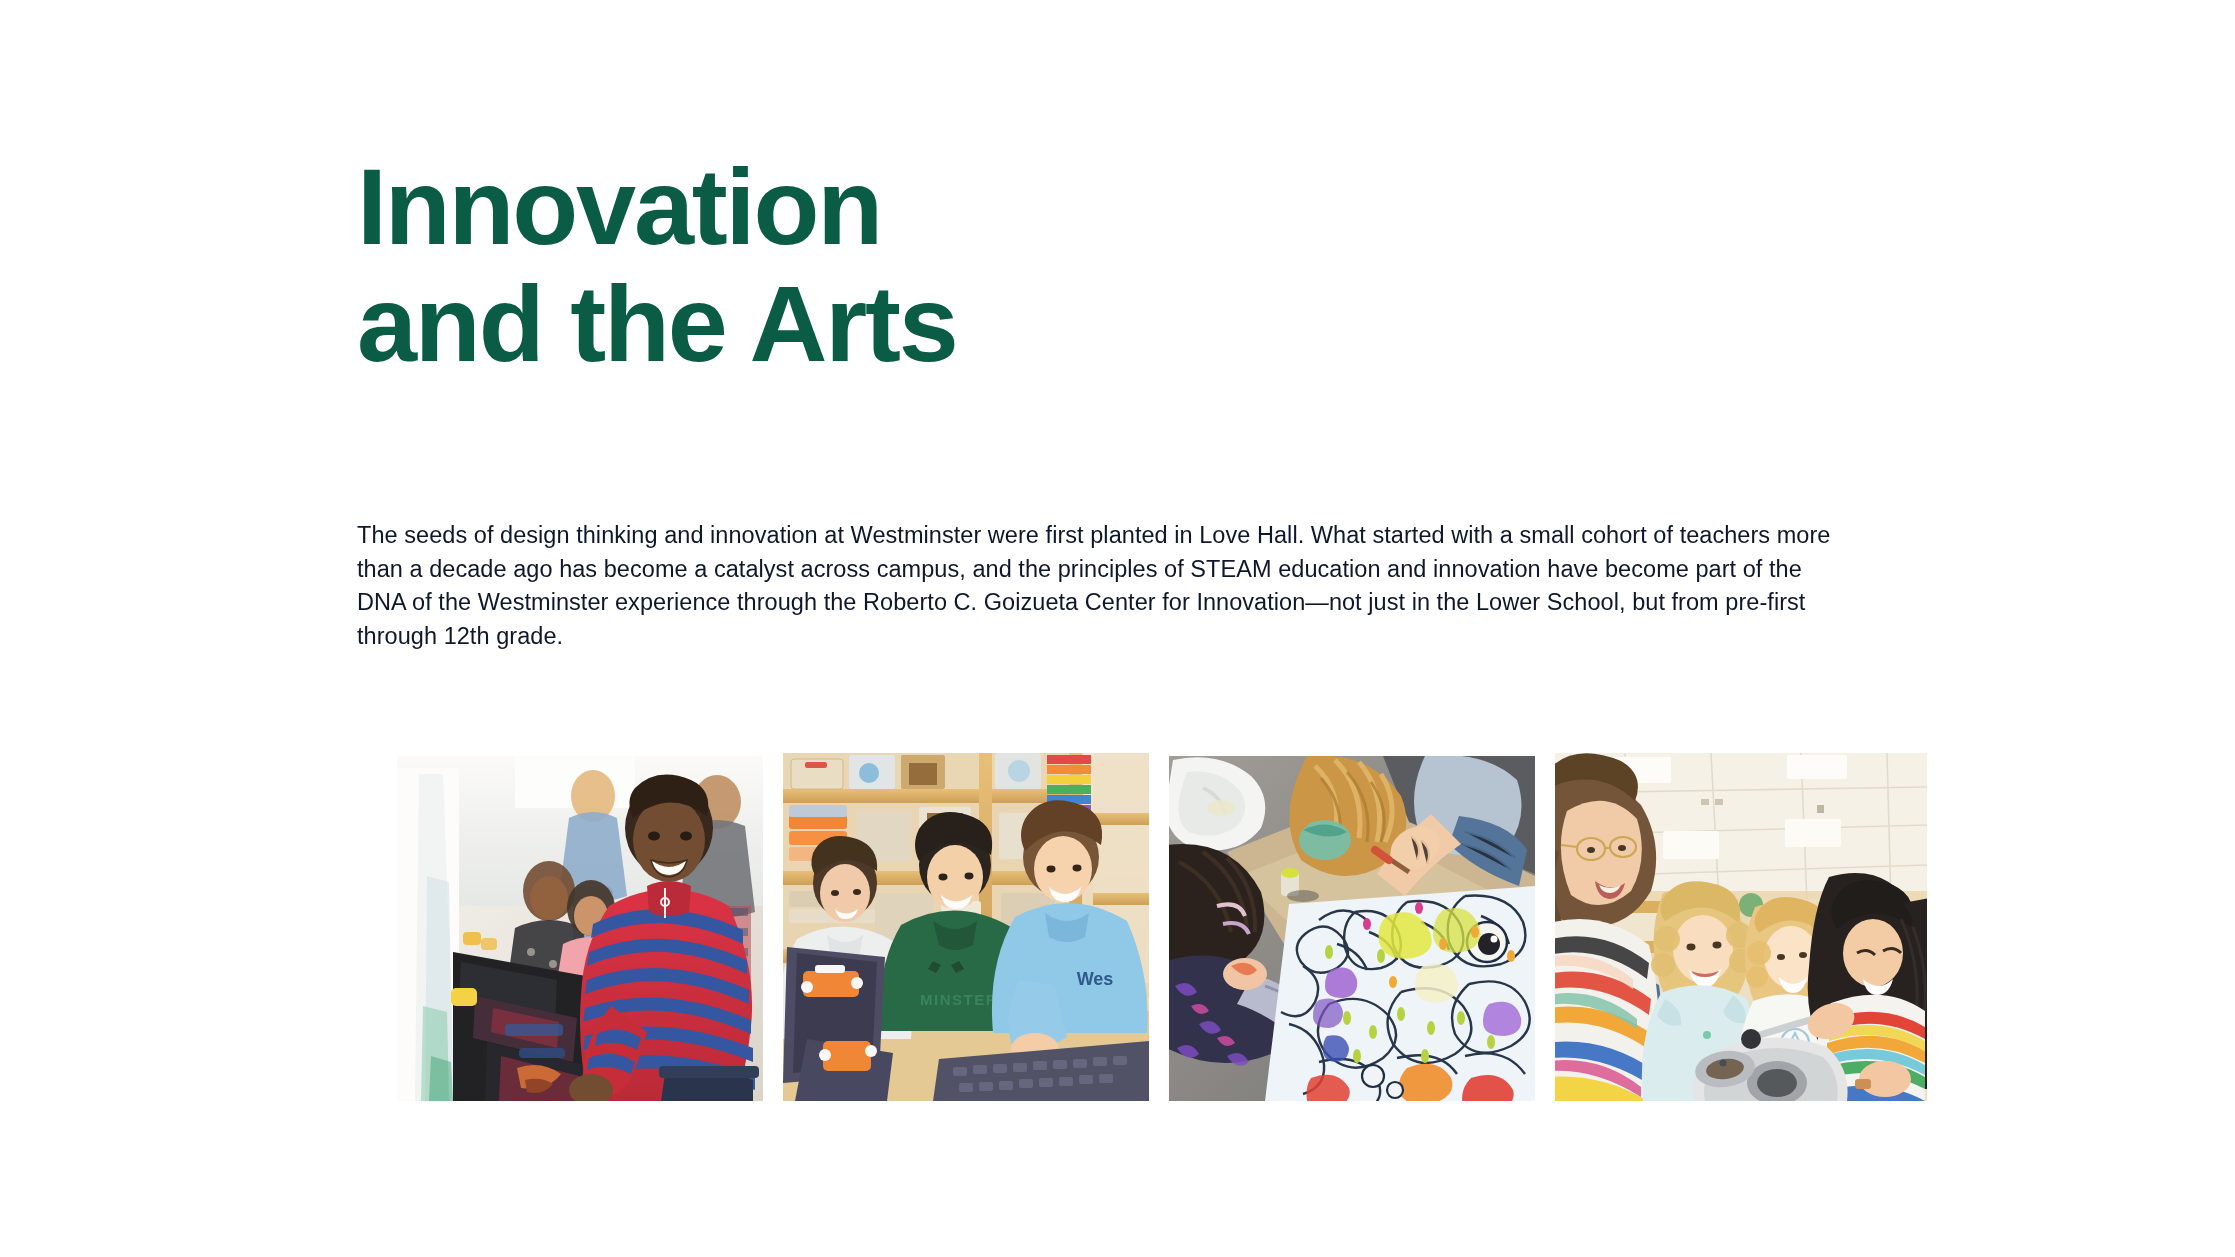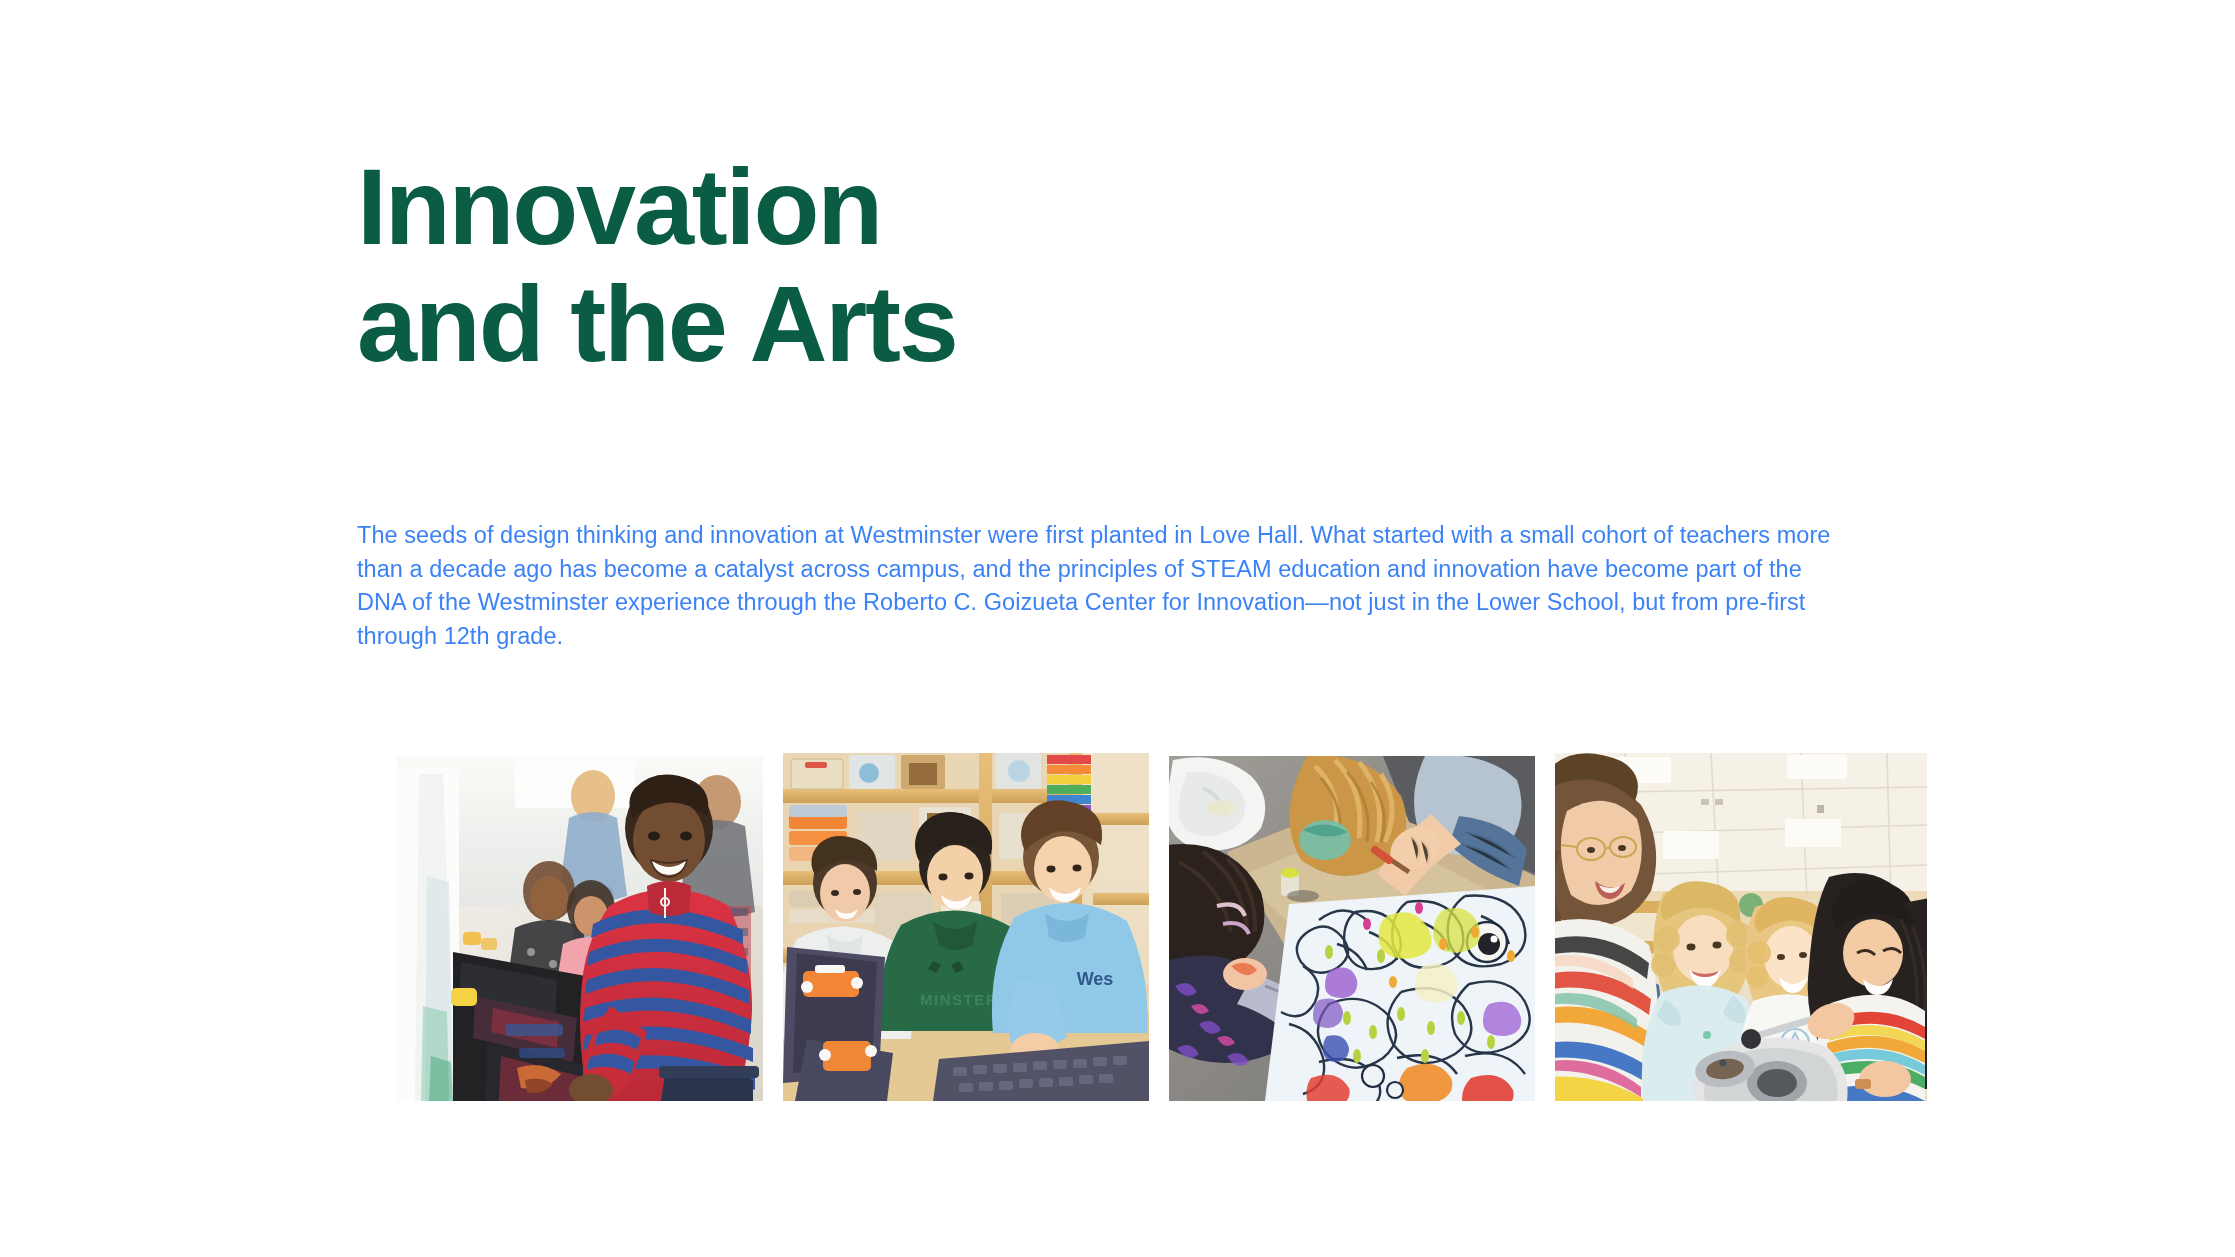--- a/index.html
+++ b/index.html
@@ -49,21 +49,21 @@
   }
 
   
   .intro-paragraph {
     margin: 0;
     padding: 0;
     position: absolute;
     top: 519px;
     left: 0;
     width: 1480px;
-    color: #3b82f6;
+    color: #0f172a;
     font-family: "Liberation Sans", sans-serif;
     font-size: 23.5px;
     font-weight: 400;
     line-height: 33.5px;
     letter-spacing: 0.05px;
   }
 
   
   .gallery {
     position: absolute;

